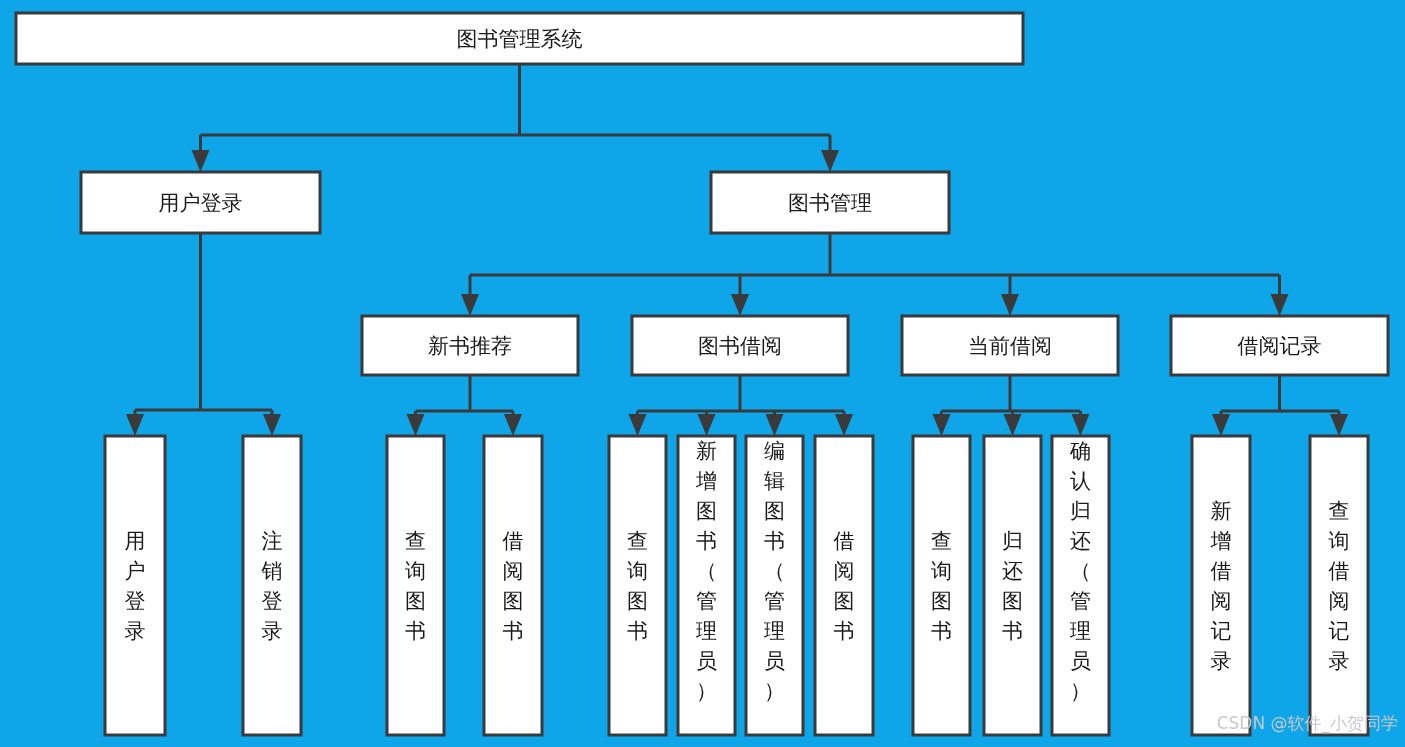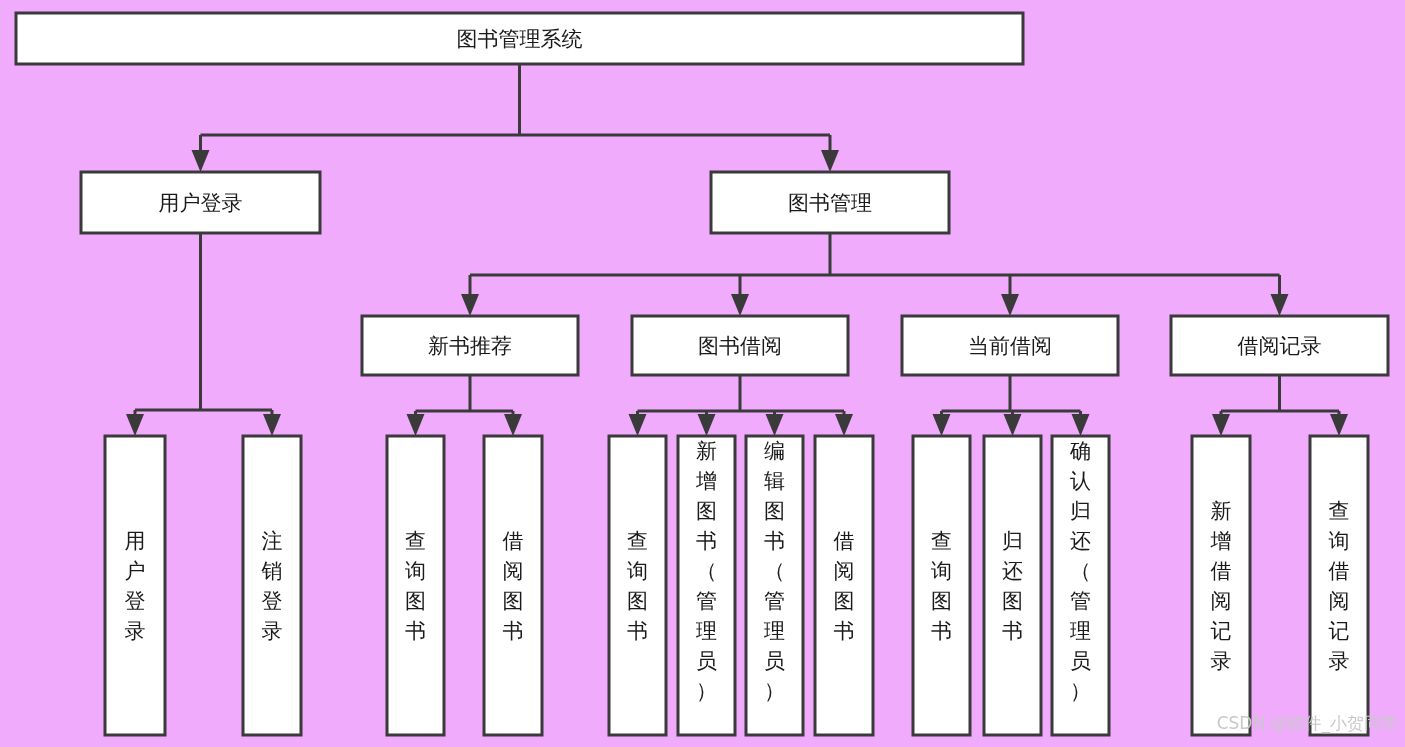--- a/index.html
+++ b/index.html
@@ -10,21 +10,21 @@
   body {
     width: 1405px;
     height: 747px;
     font-family: "DejaVu Sans", "Liberation Sans", sans-serif;
     overflow: hidden;
   }
   #diagram-root {
     position: relative;
     width: 1405px;
     height: 747px;
-    background: #f0abfc;
+    background: #0ea5e9;
   }
   svg.diagram-canvas {
     position: absolute;
     top: 0;
     left: 0;
     width: 1405px;
     height: 747px;
     display: block;
   }
   .node-rect {

